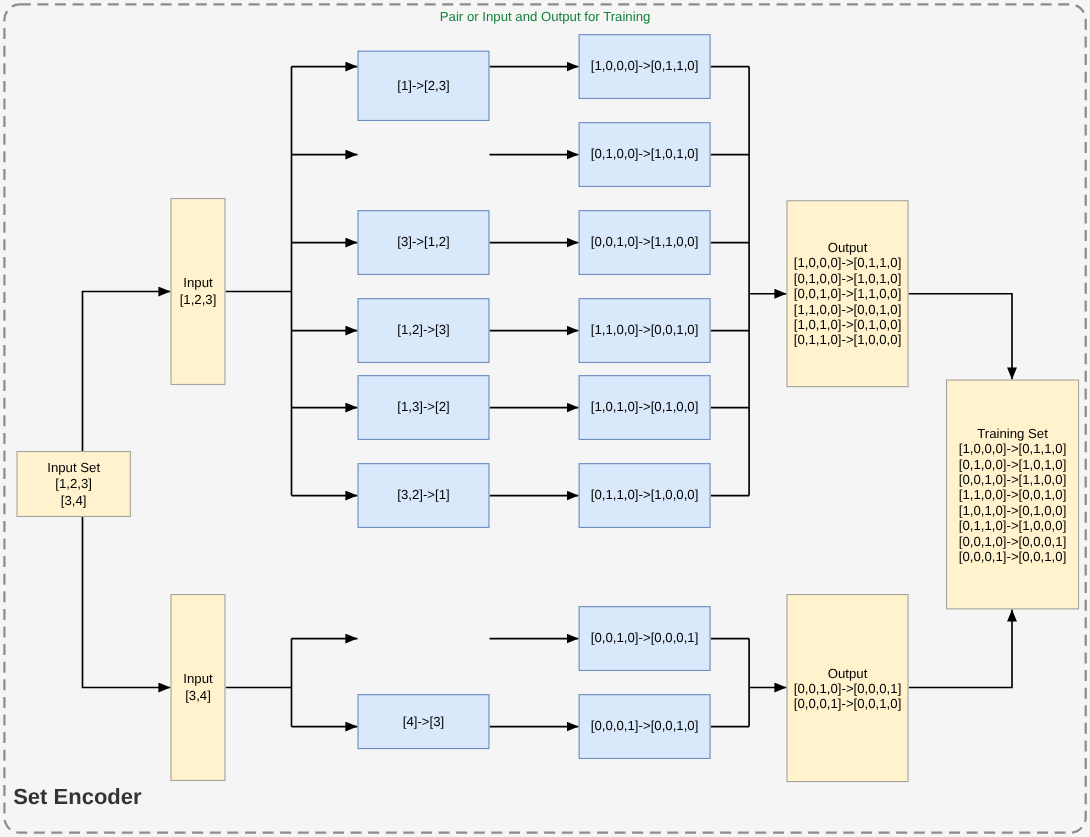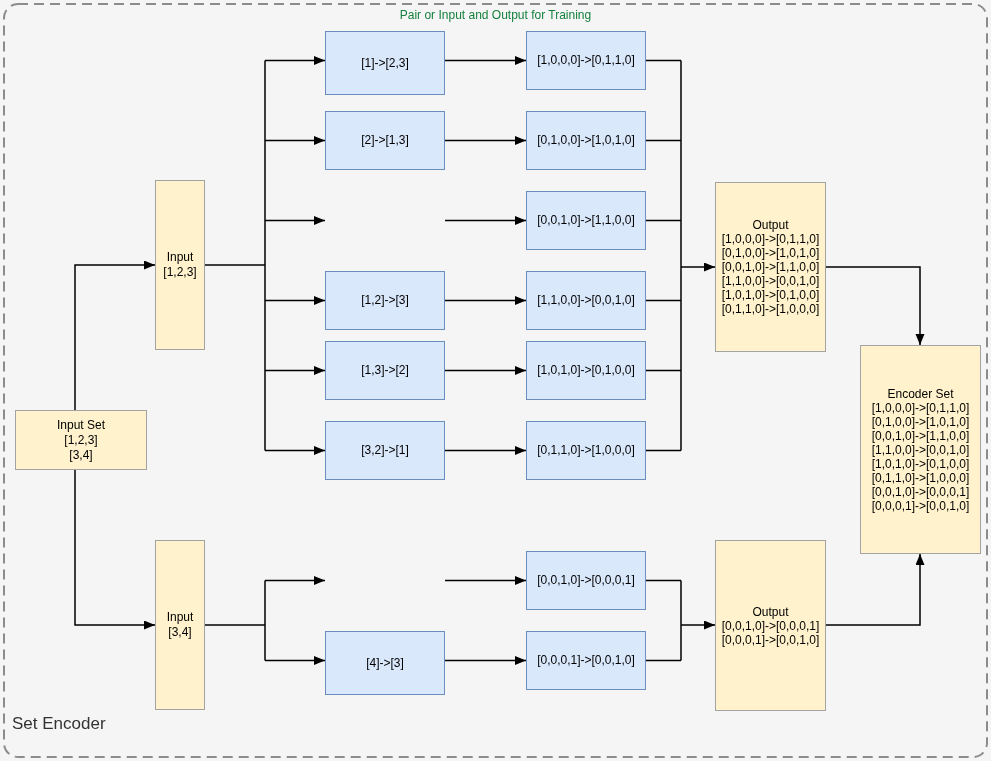--- a/index.html
+++ b/index.html
@@ -7,21 +7,21 @@
   .wires{position:absolute;left:0;top:0;z-index:0;}
   .node{position:absolute;z-index:1;box-sizing:border-box;display:flex;flex-direction:column;
         align-items:center;justify-content:center;text-align:center;
         font-size:12px;line-height:15px;color:#000;}
   .yellow{background:#FFF2CC;border:1px solid #a3a3a3;}
   .blue{background:#DAE8FC;border:1px solid #6C8EBF;}
   .list{line-height:14px;}
   .list .ln{white-space:nowrap;}
   .diagram-title{position:absolute;z-index:1;left:0;top:8px;width:100%;text-align:center;
         font-size:12px;color:#15803d;}
-  .footer-title{position:absolute;z-index:1;left:12px;top:714px;font-size:17px;font-weight:normal;color:#333;}
+  .footer-title{position:absolute;z-index:1;left:12px;top:714px;font-size:20px;font-weight:bold;color:#333;}
   .footer-sub{position:absolute;z-index:1;left:12px;top:776px;font-size:12px;color:#b91c1c;text-align:center;}
 </style>
 </head>
 <body>
 
 <div class="stage">
 
   <svg class="wires" width="991" height="761" viewBox="0 0 991 761">
     <defs>
       <marker id="ah" markerWidth="12" markerHeight="10" refX="11" refY="4.5" orient="auto" markerUnits="userSpaceOnUse">
@@ -75,41 +75,41 @@
       <path d="M646,660.5 H681"></path>
       <path d="M681,580.5 V660.5"></path>
       <path d="M681,625 H715" marker-end="url(#ah)"></path>
 
       <path d="M826,625 H920 V554" marker-end="url(#ah)"></path>
     </g>
   </svg>
 
   <div class="diagram-title">Pair or Input and Output for Training</div>
 
-  <div class="node yellow" style="left:15px;top:410px;width:132px;height:60px">
+  <div class="node yellow" style="left:15px;top:410px;width:104px;height:60px">
     <div class="ln">Input Set</div>
     <div class="ln">[1,2,3]</div>
     <div class="ln">[3,4]</div>
   </div>
 
   <div class="node yellow" style="left:155px;top:180px;width:50px;height:170px">
     <div class="ln">Input</div>
     <div class="ln">[1,2,3]</div>
   </div>
 
   <div class="node yellow" style="left:155px;top:540px;width:50px;height:170px">
     <div class="ln">Input</div>
     <div class="ln">[3,4]</div>
   </div>
 
-  <div class="node blue" style="left:325px;top:31px;width:120px;height:64px">
+  <div class="node blue" style="left:325px;top:46px;width:120px;height:64px">
       <span>[1]-&gt;[2,3]</span>
     </div>
-  <div class="node blue" style="left:325px;top:111px;width:120px;height:59px">
-      <span>[2]-&gt;[1,3]</span>
+  <div class="node blue" style="left:325px;top:191px;width:120px;height:59px">
+      <span>[3]-&gt;[1,2]</span>
     </div>
   <div class="node blue" style="left:325px;top:271px;width:120px;height:59px">
       <span>[1,2]-&gt;[3]</span>
     </div>
   <div class="node blue" style="left:325px;top:341px;width:120px;height:59px">
       <span>[1,3]-&gt;[2]</span>
     </div>
   <div class="node blue" style="left:325px;top:421px;width:120px;height:59px">
       <span>[3,2]-&gt;[1]</span>
     </div>
@@ -137,32 +137,32 @@
     <div class="ln">Output</div>
     <div class="ln">[1,0,0,0]-&gt;[0,1,1,0]</div>
     <div class="ln">[0,1,0,0]-&gt;[1,0,1,0]</div>
     <div class="ln">[0,0,1,0]-&gt;[1,1,0,0]</div>
     <div class="ln">[1,1,0,0]-&gt;[0,0,1,0]</div>
     <div class="ln">[1,0,1,0]-&gt;[0,1,0,0]</div>
     <div class="ln">[0,1,1,0]-&gt;[1,0,0,0]</div>
   </div>
 
   <div class="node yellow list" style="left:860px;top:345px;width:121px;height:209px">
-    <div class="ln">Encoder Set</div>
+    <div class="ln">Training Set</div>
     <div class="ln">[1,0,0,0]-&gt;[0,1,1,0]</div>
     <div class="ln">[0,1,0,0]-&gt;[1,0,1,0]</div>
     <div class="ln">[0,0,1,0]-&gt;[1,1,0,0]</div>
     <div class="ln">[1,1,0,0]-&gt;[0,0,1,0]</div>
     <div class="ln">[1,0,1,0]-&gt;[0,1,0,0]</div>
     <div class="ln">[0,1,1,0]-&gt;[1,0,0,0]</div>
     <div class="ln">[0,0,1,0]-&gt;[0,0,0,1]</div>
     <div class="ln">[0,0,0,1]-&gt;[0,0,1,0]</div>
   </div>
 
-  <div class="node blue" style="left:325px;top:631px;width:120px;height:64px">
+  <div class="node blue" style="left:325px;top:631px;width:120px;height:50px">
       <span>[4]-&gt;[3]</span>
     </div>
 
   <div class="node blue" style="left:526px;top:551px;width:120px;height:59px">
       <span>[0,0,1,0]-&gt;[0,0,0,1]</span>
     </div>
   <div class="node blue" style="left:526px;top:631px;width:120px;height:59px">
       <span>[0,0,0,1]-&gt;[0,0,1,0]</span>
     </div>
 

